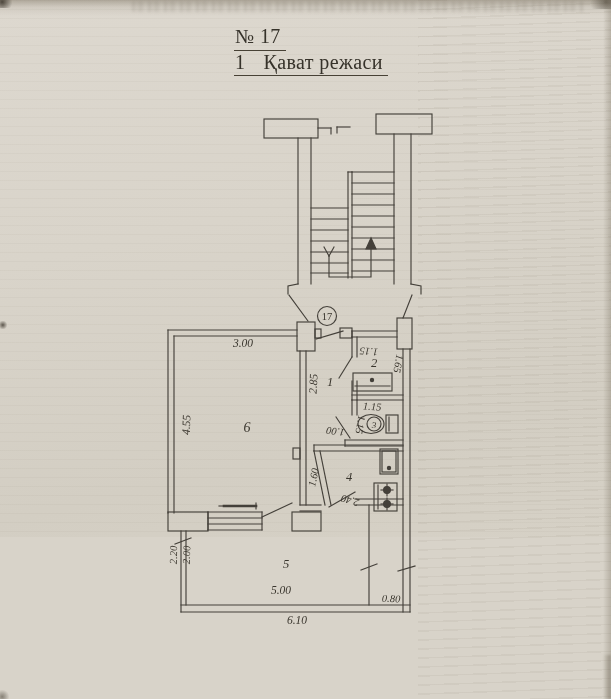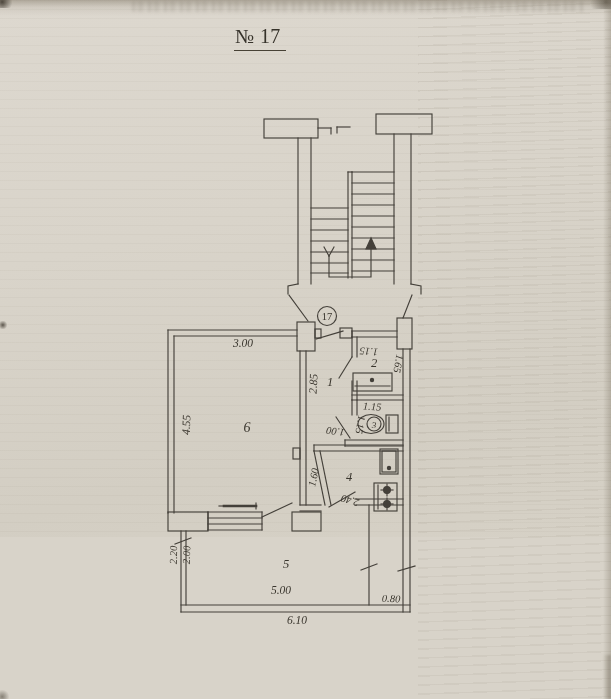--- a/index.html
+++ b/index.html
@@ -85,20 +85,21 @@
   <div class="right-edge"></div>
   <div class="ghost-text"></div>
   <div class="smudge tl"></div>
   <div class="smudge tr"></div>
   <div class="smudge left-dash"></div>
   <div class="smudge bl"></div>
   <div class="smudge br"></div>
 
   <div class="title-block">
     <span class="title-line"><span class="u">№ 17</span></span>
+    <span class="title-line"><span class="u"><span>1</span><span class="gap"></span><span>Қават режаси</span></span></span>
   </div>
 
   <svg width="611" height="699" viewBox="0 0 611 699">
     <g stroke="#44403a" stroke-width="1.15" fill="none" stroke-linecap="square">
 
       <g>
         <rect x="264" y="119" width="54" height="19"></rect>
         <rect x="376" y="114" width="56" height="20"></rect>
         <line x1="298" y1="138" x2="298" y2="284"></line>
         <line x1="311" y1="138" x2="311" y2="284"></line>

